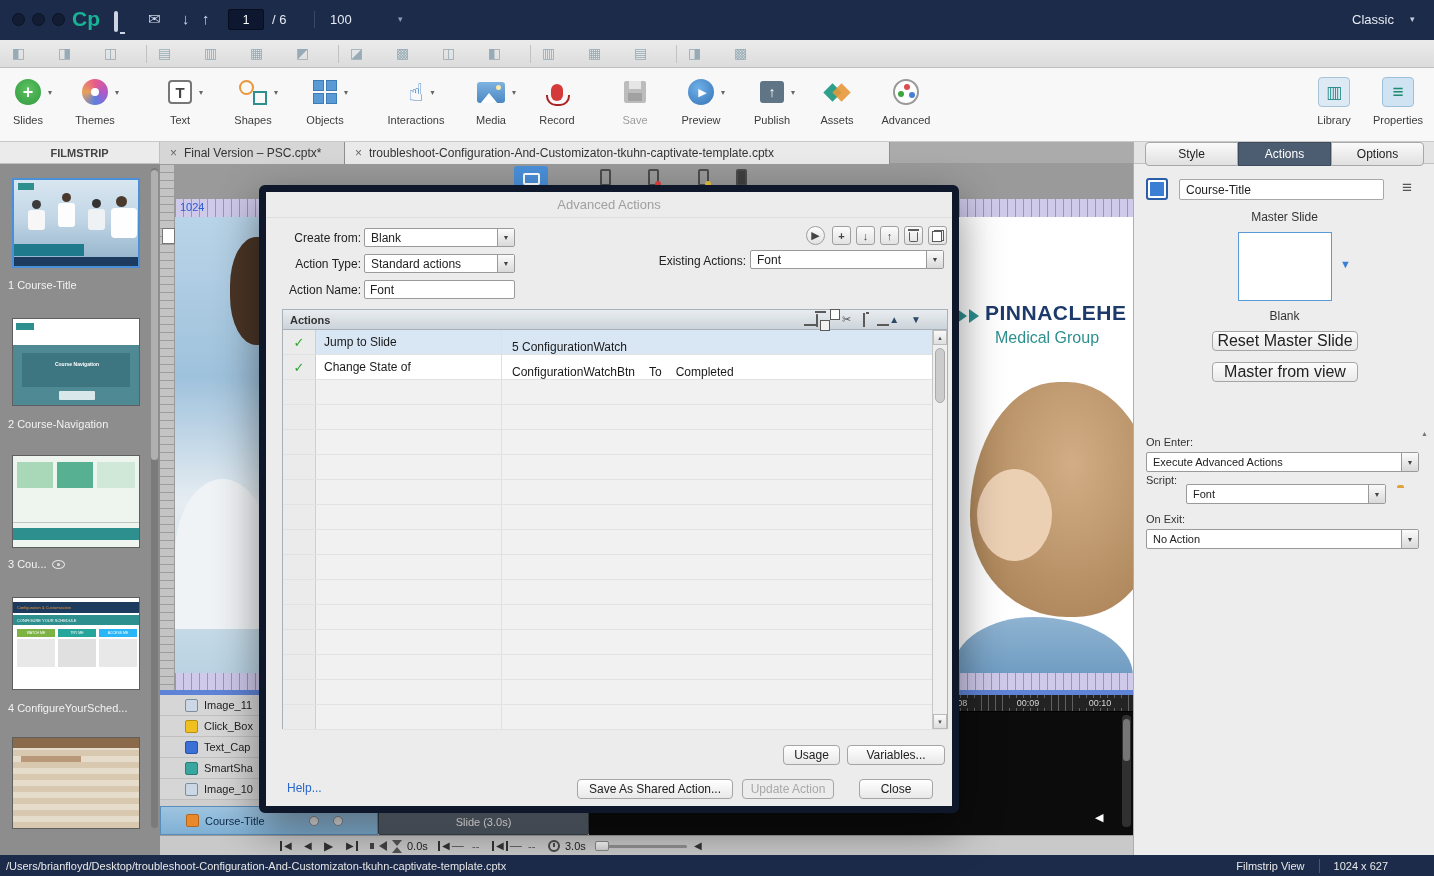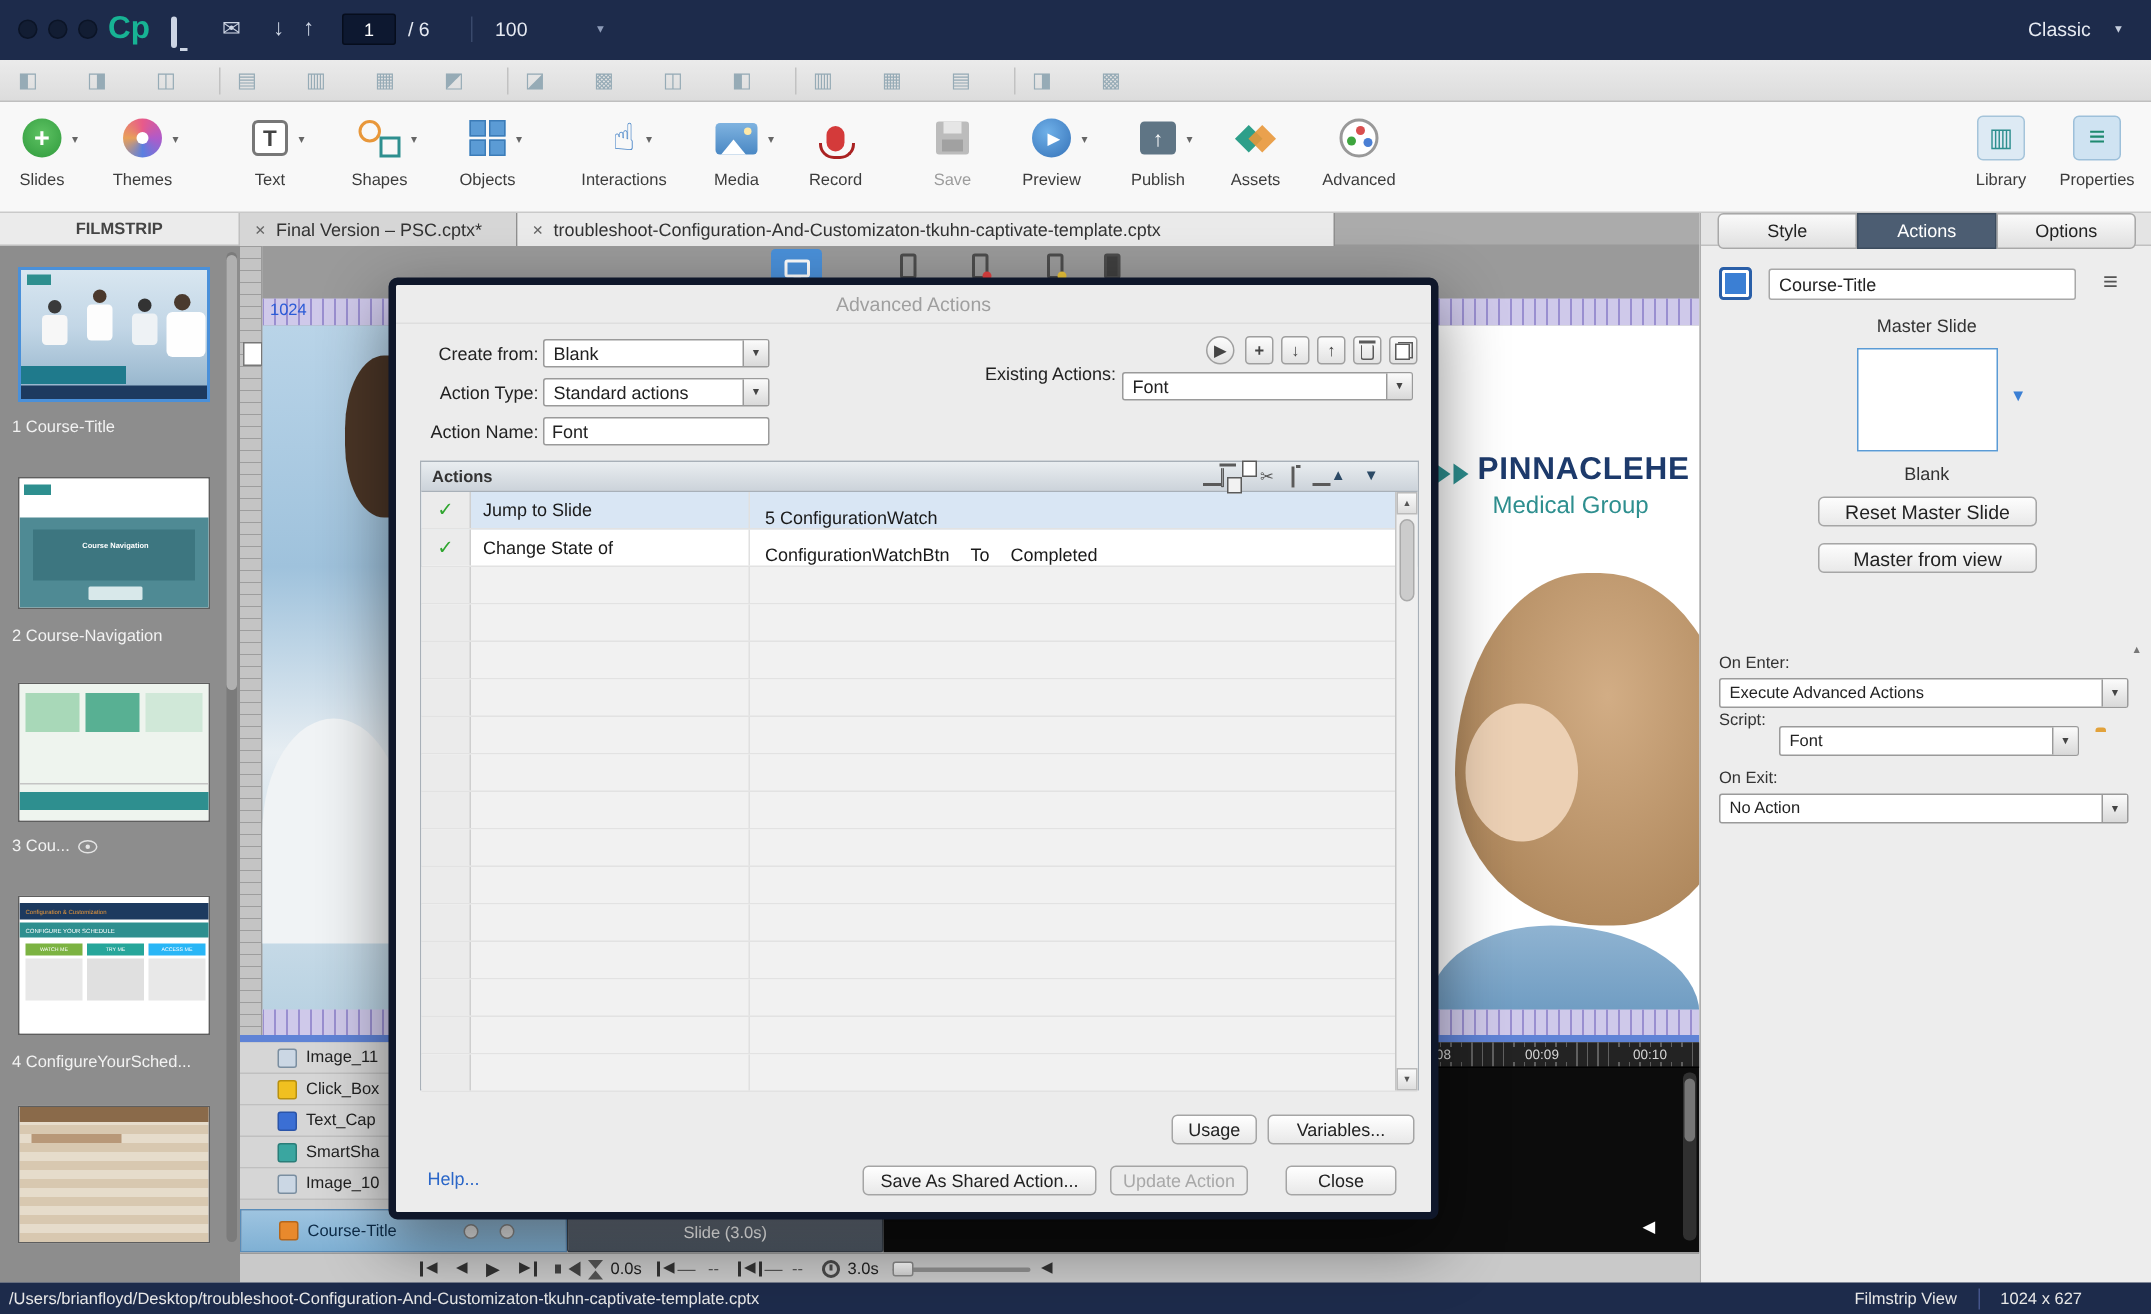--- a/index.html
+++ b/index.html
@@ -99,30 +99,30 @@
 .ic-hg::after{content:"";position:absolute;bottom:0;left:0;border-left:5px solid transparent;border-right:5px solid transparent;border-bottom:6px solid #555}
 .ic-clk{width:12px;height:12px;border:2px solid #4a4a4a;border-radius:50%;position:relative}
 .ic-clk::before{content:"";position:absolute;left:3px;top:1px;width:2px;height:4px;background:#4a4a4a}
 .ic-spk{width:0;height:0;border:5px solid transparent;border-right:8px solid #444;position:relative;margin-left:6px}
 .ic-spk::after{content:"";position:absolute;left:-9px;top:-3px;width:4px;height:6px;background:#444}
 .pb-dash{color:#555;font-size:11px}
 
 #props{left:1133px;top:142px;width:301px;height:713px;background:#ededed;border-left:1px solid #aeaeae}
 .pp-head{position:absolute;left:0;top:0;width:301px;height:22px;background:#e4e4e4;border-bottom:1px solid #c0c0c0;display:flex;align-items:center;justify-content:center;font-size:11px;font-weight:bold;color:#444}
 .pp-lbl{position:absolute;font-size:11px;color:#333}
-.pbtn{position:absolute;display:flex;align-items:center;justify-content:center;background:linear-gradient(#fdfdfd,#e9e9e9);border:1px solid #a6a6a6;border-radius:4px;font-size:13px;color:#222}
+.pbtn{position:absolute;display:flex;align-items:center;justify-content:center;background:linear-gradient(#fdfdfd,#e9e9e9);border:1px solid #a6a6a6;border-radius:4px;font-size:16px;color:#222}
 .ptab{position:absolute;top:0;height:24px;display:flex;align-items:center;justify-content:center;font-size:12px;color:#222;background:linear-gradient(#fafafa,#e0e0e0);border:1px solid #a8a8a8}
 .ptab.active{background:#4c5d72;color:#fff;border-color:#3c4c5e}
 .sel{position:absolute;background:#fff;border:1px solid #9a9a9a;border-radius:2px;display:flex;align-items:stretch;font-size:11px;color:#222}
 .sel .txt{flex:1;display:flex;align-items:center;padding:0 6px;white-space:nowrap;overflow:hidden}
 .sel .cb{width:17px;border-left:1px solid #9a9a9a;background:linear-gradient(#fbfbfb,#d9d9d9);display:flex;align-items:center;justify-content:center;font-size:7px;color:#444;flex:none}
 .ic-folder{width:17px;height:12px;background:#e2a23b;border-radius:2px;position:relative}
 .ic-folder::before{content:"";position:absolute;left:0;top:-3px;width:7px;height:3px;background:#e2a23b;border-radius:2px 2px 0 0}
 
-#dialog{left:259px;top:185px;width:700px;height:628px;background:#ececec;border:5px solid #0f172a;border-radius:6px;box-shadow:0 16px 44px rgba(0,0,0,.45);z-index:50}
+#dialog{left:259px;top:185px;width:700px;height:628px;background:#ececec;border:7px solid #0f172a;border-radius:6px;box-shadow:0 16px 44px rgba(0,0,0,.45);z-index:50}
 .dlg-title{position:absolute;left:0;top:0;width:100%;height:26px;display:flex;align-items:center;justify-content:center;font-size:13px;color:#9f9f9f;border-bottom:1px solid #dedede}
 .dlbl{position:absolute;font-size:12px;color:#222;text-align:right}
 .dinput{position:absolute;height:19px;background:#fff;border:1px solid #9a9a9a;border-radius:2px;font-size:12px;color:#222;padding:0 5px;font-family:"Liberation Sans",sans-serif}
 .aic{position:absolute;top:34px;width:19px;height:19px;background:linear-gradient(#fcfcfc,#e2e2e2);border:1px solid #9f9f9f;border-radius:3px;display:flex;align-items:center;justify-content:center;font-size:11px;color:#444}
 .aic.round{border-radius:50%}
 .ic-trash{width:9px;height:10px;border:1px solid #5a5a5a;border-top:none;border-radius:1px 1px 2px 2px;position:relative;margin-top:3px}
 .ic-trash::before{content:"";position:absolute;left:-2px;top:-3px;width:11px;height:2px;background:#5a5a5a}
 .ic-copy{position:relative;width:12px;height:12px}
 .ic-copy::before{content:"";position:absolute;right:0;top:0;width:8px;height:9px;border:1px solid #5a5a5a;background:#f2f2f2}
 .ic-copy::after{content:"";position:absolute;left:0;bottom:0;width:8px;height:9px;border:1px solid #5a5a5a;background:#fff}
@@ -583,21 +583,21 @@
   <span class="aic" style="left:662px">
       <span class="ic-copy"></span>
     </span>
 
   <div class="dlbl" style="left:10px;top:65px;width:85px">Action Type:</div>
   <div class="sel" style="left:98px;top:62px;width:151px;height:19px;font-size:12px">
     <span class="txt">Standard actions</span>
       <span class="cb">▼</span>
   </div>
 
-  <div class="dlbl" style="left:300px;top:52px;width:180px">Existing Actions:</div>
+  <div class="dlbl" style="left:300px;top:62px;width:180px">Existing Actions:</div>
   <div class="sel" style="left:484px;top:58px;width:194px;height:19px;font-size:12px">
     <span class="txt">Font</span>
       <span class="cb">▼</span>
   </div>
 
   <div class="dlbl" style="left:10px;top:91px;width:85px">Action Name:</div>
   <input class="dinput" style="left: 98px; top: 88px; width: 151px;" value="Font">
 
   <div id="atable">
     <div class="thead">

